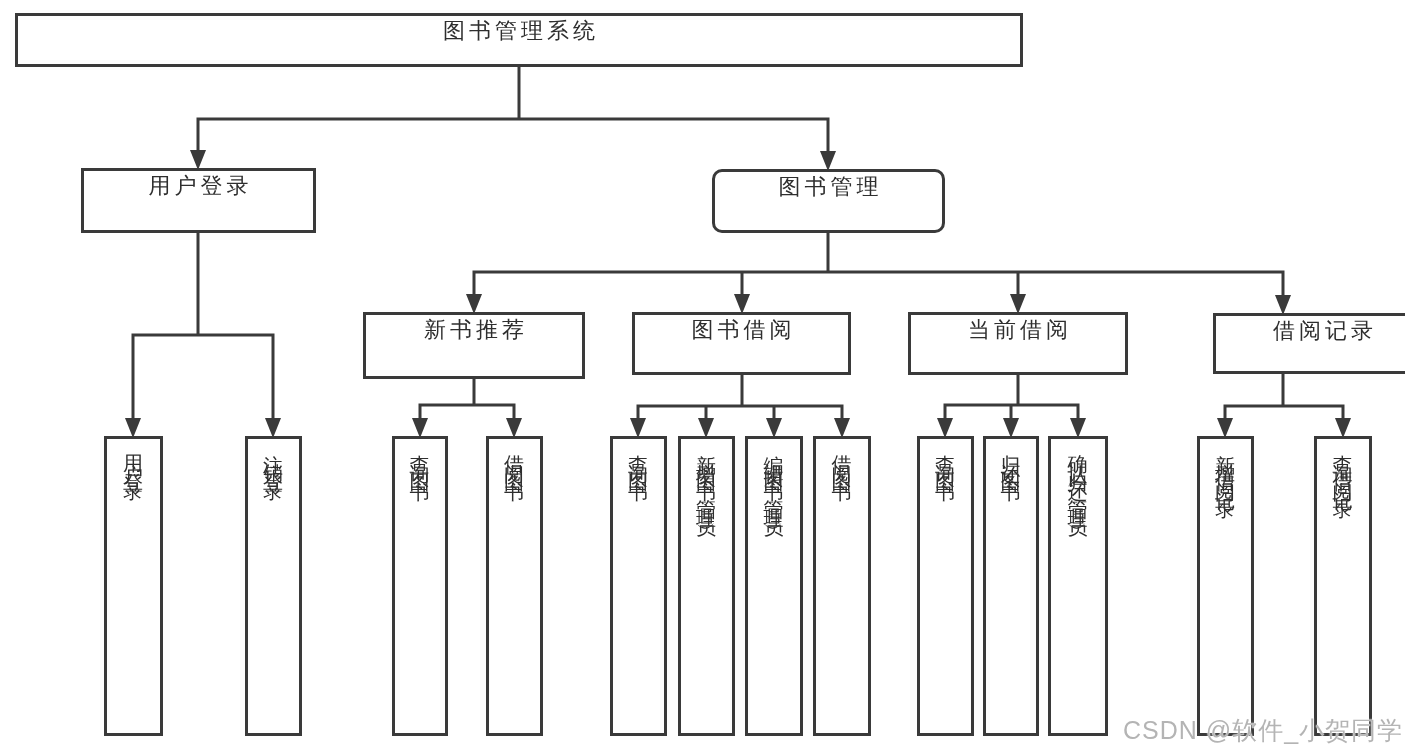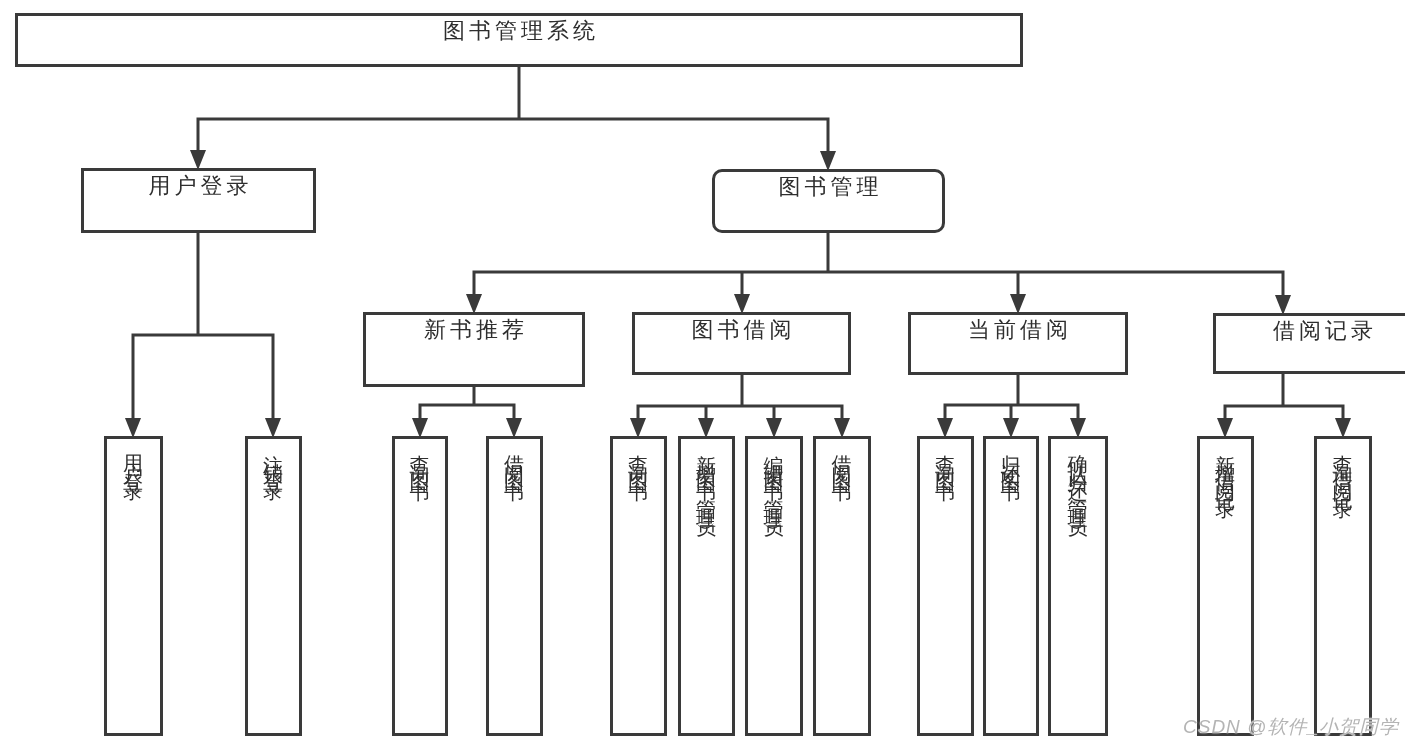--- a/index.html
+++ b/index.html
@@ -31,45 +31,44 @@
     text-orientation:mixed;
     font-size:20px;
     letter-spacing:9px;
     line-height:1;
     white-space:nowrap;
   }
   
   .n-root{left:15px;top:13px;width:1008px;height:54px;}
   .n-user{left:81px;top:168px;width:235px;height:65px;}
   .n-book{left:712px;top:169px;width:233px;height:64px;border-radius:10px;}
-  .n-l3-0{left:363px;top:312px;width:222px;height:75px;}
+  .n-l3-0{left:363px;top:312px;width:222px;height:67px;}
   .n-l3-1{left:632px;top:312px;width:219px;height:63px;}
   .n-l3-2{left:908px;top:312px;width:220px;height:63px;}
   .n-l3-3{left:1173px;top:313px;width:220px;height:61px;margin-left:40px;}
   .leaf{top:436px;height:300px;}
   .lf-u0{left:104px;width:59px;}
   .lf-u1{left:245px;width:57px;}
   .lf-n0{left:392px;width:56px;}
   .lf-n1{left:486px;width:57px;}
   .lf-b0{left:610px;width:57px;}
   .lf-b1{left:678px;width:57px;}
   .lf-b2{left:745px;width:58px;}
   .lf-b3{left:813px;width:58px;}
   .lf-c0{left:917px;width:57px;}
   .lf-c1{left:983px;width:56px;}
   .lf-c2{left:1048px;width:60px;}
   .lf-r0{left:1197px;width:57px;}
   .lf-r1{left:1314px;width:58px;}
   .watermark{
-    position:absolute;left:1183px;top:714px;
-    font-size:19px;letter-spacing:1px;
+    position:absolute;left:1123px;top:714px;
+    font-size:25px;letter-spacing:1px;
     color:var(--watermark-color);
     text-shadow:0 0 2px #fff,0 0 1px #fff;
     white-space:nowrap;
-    font-style:italic;
   }
   path{stroke:var(--line-color);stroke-width:3;fill:none;stroke-linecap:square;}
   polygon{fill:var(--line-color);stroke:none;}
 </style>
 </head>
 <body>
 
 <div class="canvas">
 
   <svg width="1405" height="747" viewBox="0 0 1405 747" aria-hidden="true">

